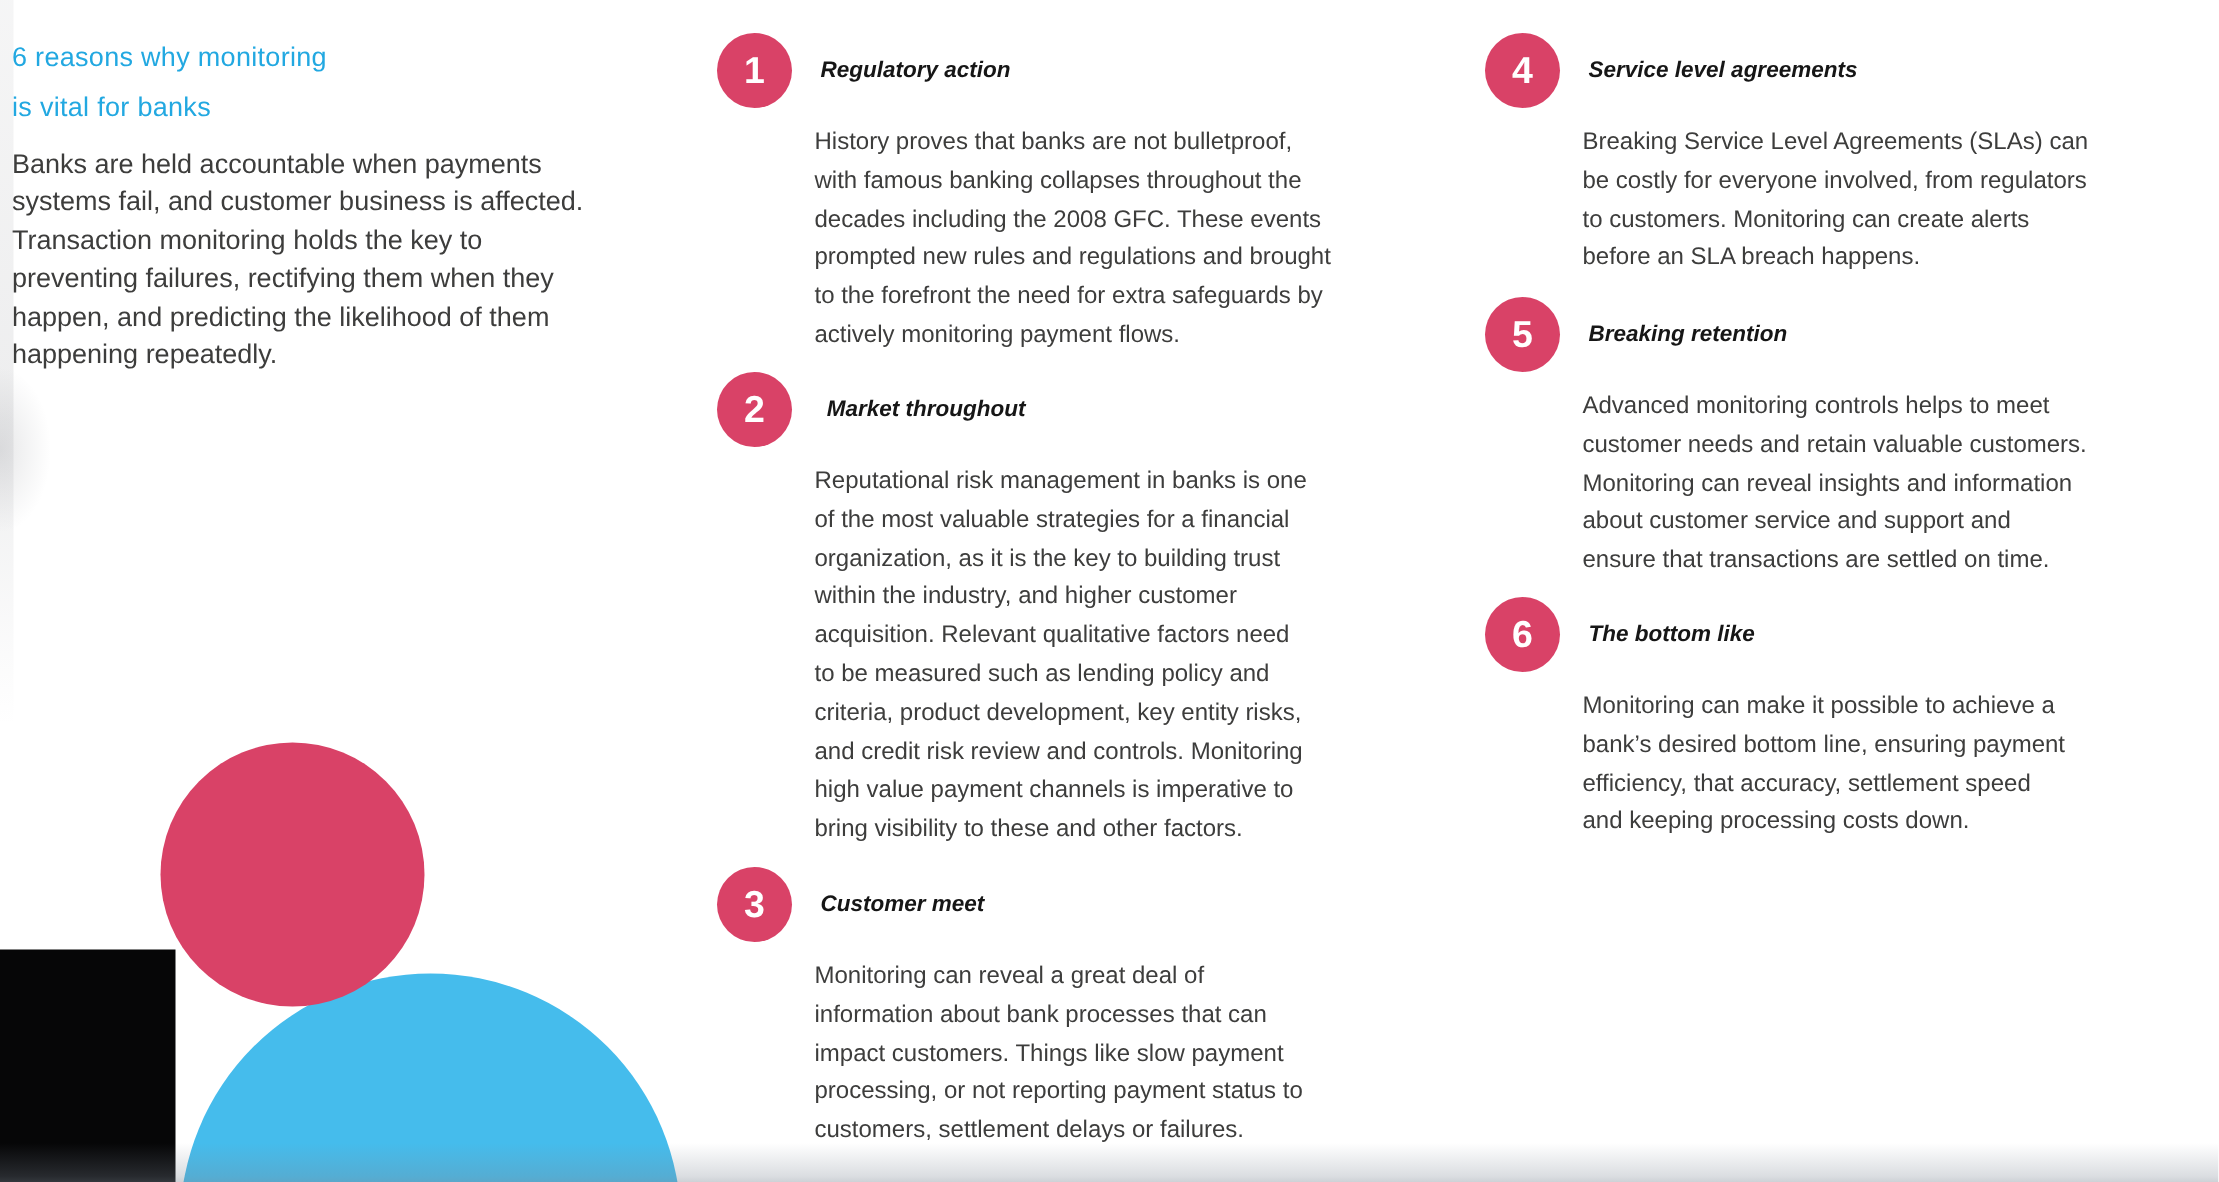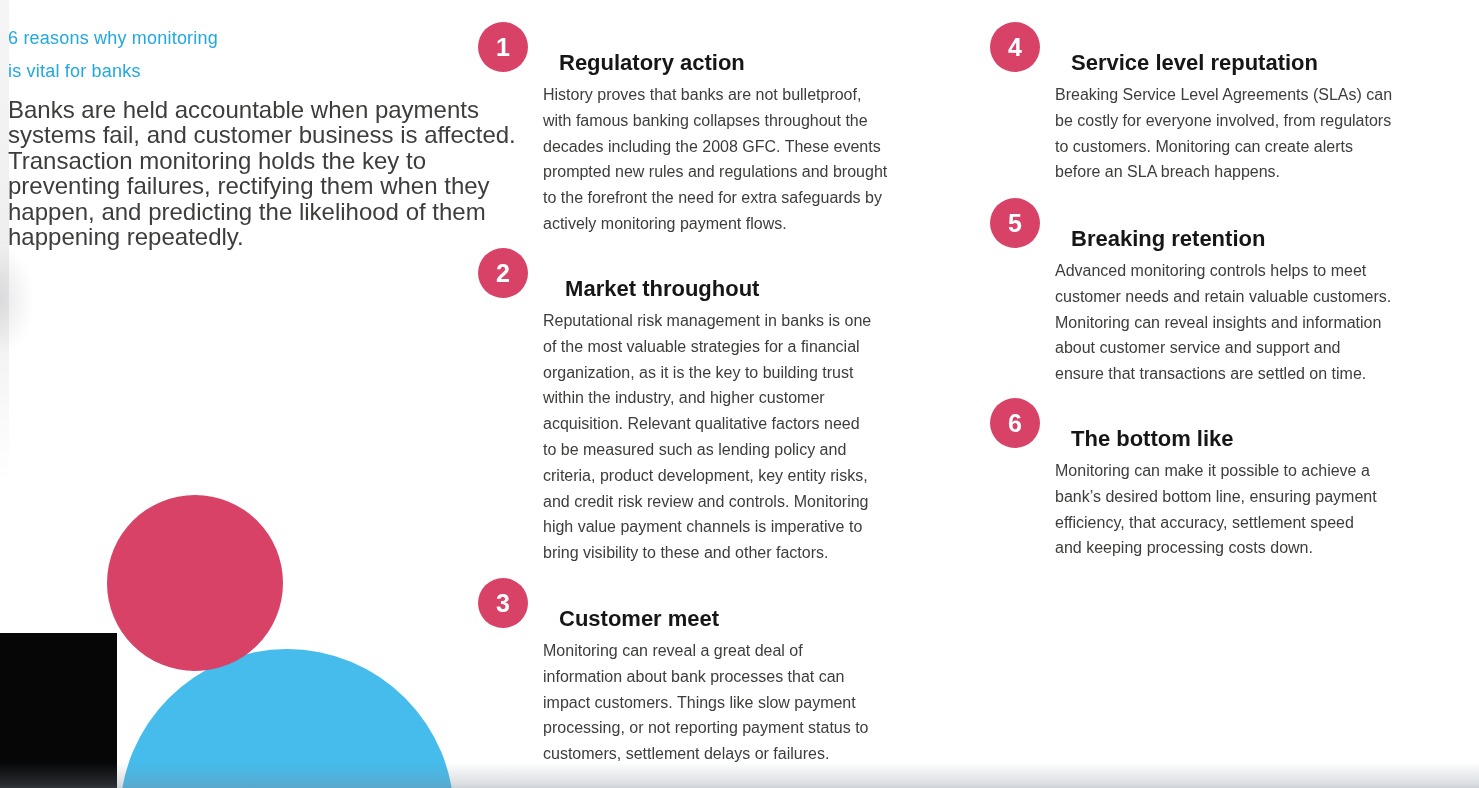--- a/index.html
+++ b/index.html
@@ -45,45 +45,46 @@
   
   .intro-title{
     position:absolute;left:8px;top:22px;margin:0;
     font-size:18px;line-height:33px;font-weight:normal;
     letter-spacing:0.2px;
     color:var(--heading-blue);
     white-space:pre;
   }
   .intro-body{
     position:absolute;left:8px;top:97px;margin:0;
-    font-size:24px;line-height:25.4px;
+    font-size:18px;line-height:25.4px;
     color:var(--body-text);
     white-space:pre;
   }
   
   .reason{position:absolute;width:480px;}
   .pos-1{left:478px;top:22px;}
   .pos-2{left:478px;top:248px;}
   .pos-3{left:478px;top:578px;}
   .pos-4{left:990px;top:22px;}
   .pos-5{left:990px;top:198px;}
   .pos-6{left:990px;top:398px;}
   .badge{
     position:absolute;left:0;top:0;
     width:50px;height:50px;border-radius:50%;
     background:var(--accent-pink);
     color:var(--badge-number);
     font-size:25px;font-weight:bold;
     display:flex;align-items:center;justify-content:center;
   }
   .reason-title{
-    position:absolute;left:65px;top:12px;margin:16px;
-    font-size:22px;font-weight:bold;
+    position:absolute;left:65px;top:12px;margin:4px;
+    font-size:15px;font-weight:bold;
     color:var(--title-text);
     white-space:pre;
+    font-style:italic;
   }
   .reason-body{
     position:absolute;left:65px;top:60px;margin:0;
     font-size:16px;line-height:25.8px;
     color:var(--body-text);
     white-space:pre;
   }
   
   .edge-shadow-bottom{
     position:absolute;left:0;bottom:0;width:100%;height:26px;
@@ -159,21 +160,21 @@
     <h2 class="reason-title">Customer meet</h2>
     <p class="reason-body">Monitoring can reveal a great deal of
 information about bank processes that can
 impact customers. Things like slow payment
 processing, or not reporting payment status to
 customers, settlement delays or failures.</p>
   </article>
 
   <article class="reason pos-4">
     <div class="badge">4</div>
-    <h2 class="reason-title">Service level reputation</h2>
+    <h2 class="reason-title">Service level agreements</h2>
     <p class="reason-body">Breaking Service Level Agreements (SLAs) can
 be costly for everyone involved, from regulators
 to customers. Monitoring can create alerts
 before an SLA breach happens.</p>
   </article>
 
   <article class="reason pos-5">
     <div class="badge">5</div>
     <h2 class="reason-title">Breaking retention</h2>
     <p class="reason-body">Advanced monitoring controls helps to meet

